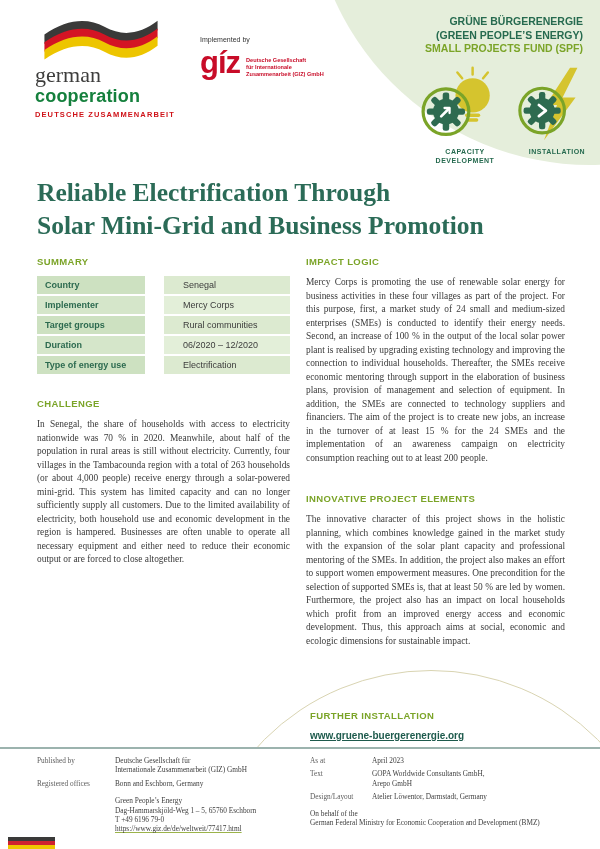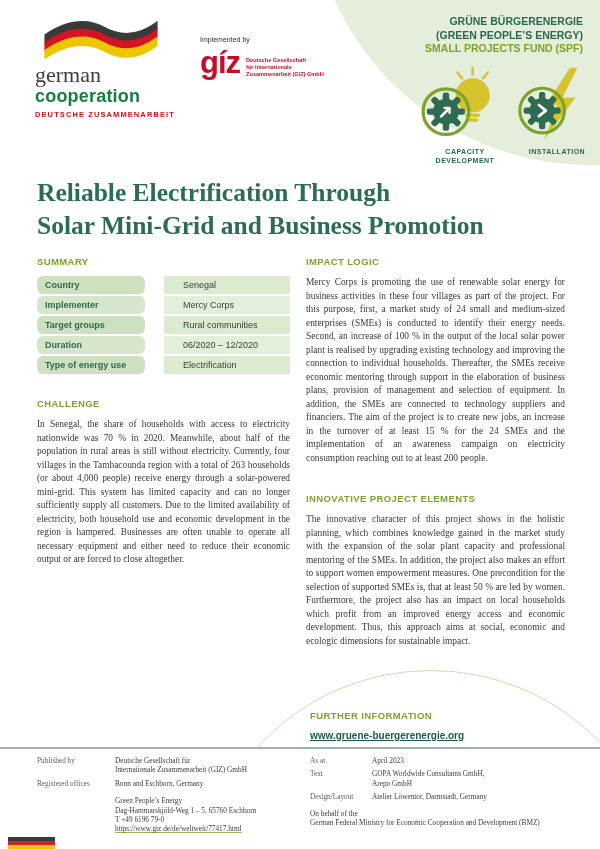--- a/index.html
+++ b/index.html
@@ -43,21 +43,21 @@
   .main{position:absolute;left:37px;top:256px;width:528px;display:grid;
     grid-template-columns:253px 259px;column-gap:16px;}
   .heading{font-size:9.5px;font-weight:bold;letter-spacing:.4px;color:#7ba428;margin:0 0 9px 0;}
   .heading.space{margin-top:28px;}
   .body{font-family:"Liberation Serif",serif;font-size:9.4px;line-height:13.5px;
     color:#3a3a3a;margin:0;text-align:justify;}
 
   
   .stable{margin:0 0 24px 0;}
   .srow{display:flex;margin-bottom:2px;}
-  .scell-l{width:100px;flex:none;padding:4px 0 4px 8px;font-size:9px;font-weight:bold;color:#2c6a4f;background:#cde1c1;border-radius:6px;}
+  .scell-l{width:100px;flex:none;padding:4px 0 4px 8px;font-size:9px;font-weight:bold;color:#2c6a4f;background:#cde1c1;}
   .scell-v{flex:1;padding:4px 0 4px 19px;font-size:9px;color:#3c3c3c;background:#dcead0;margin-left:19px;}
   .srow:nth-child(even) .scell-l{background:#d5e6ca;}
   .srow:nth-child(even) .scell-v{background:#e3efd9;}
 
   
   .arc-clip{position:absolute;left:0;top:660px;width:600px;height:87px;overflow:hidden;pointer-events:none;}
   .arc{position:absolute;left:195px;top:10px;width:470px;height:470px;border-radius:50%;border:1px solid #d9d4b2;}
   .further{position:absolute;left:310px;top:710px;}
   .further .heading{margin-bottom:4px;}
   .further-link{font-size:10px;font-weight:bold;color:#1d5a4c;text-decoration:underline;}
@@ -194,21 +194,21 @@
       <p class="body">Mercy Corps is promoting the use of renewable solar energy for business activities in these four villages as part of the project. For this purpose, first, a market study of 24 small and medium-sized enterprises (SMEs) is conducted to identify their energy needs. Second, an increase of 100 % in the output of the local solar power plant is realised by upgrading existing technology and improving the connection to individual households. Thereafter, the SMEs receive economic mentoring through support in the elaboration of business plans, provision of management and selection of equipment. In addition, the SMEs are connected to technology suppliers and financiers. The aim of the project is to create new jobs, an increase in the turnover of at least 15 % for the 24 SMEs and the implementation of an awareness campaign on electricity consumption reaching out to at least 200 people.</p>
       <h2 class="heading space">INNOVATIVE PROJECT ELEMENTS</h2>
       <p class="body">The innovative character of this project shows in the holistic planning, which combines knowledge gained in the market study with the expansion of the solar plant capacity and professional mentoring of the SMEs. In addition, the project also makes an effort to support women empowerment measures. One precondition for the selection of supported SMEs is, that at least 50 % are led by women. Furthermore, the project also has an impact on local households which profit from an improved energy access and economic development. Thus, this approach aims at social, economic and ecologic dimensions for sustainable impact.</p>
     </section>
   </div>
 
   <div class="arc-clip">
     <div class="arc"></div>
   </div>
   <div class="further">
-    <h2 class="heading">FURTHER INFORMATION</h2>
+    <h2 class="heading">FURTHER INSTALLATION</h2>
     <a href="#" class="further-link">www.gruene-buergerenergie.org</a>
   </div>
 
   <div class="footer-line"></div>
 
   <div class="footer footer-left">
     <div class="frow">
       <span class="flabel">Published by</span>
       <span class="pre">Deutsche Gesellschaft für
 Internationale Zusammenarbeit (GIZ) GmbH</span>

